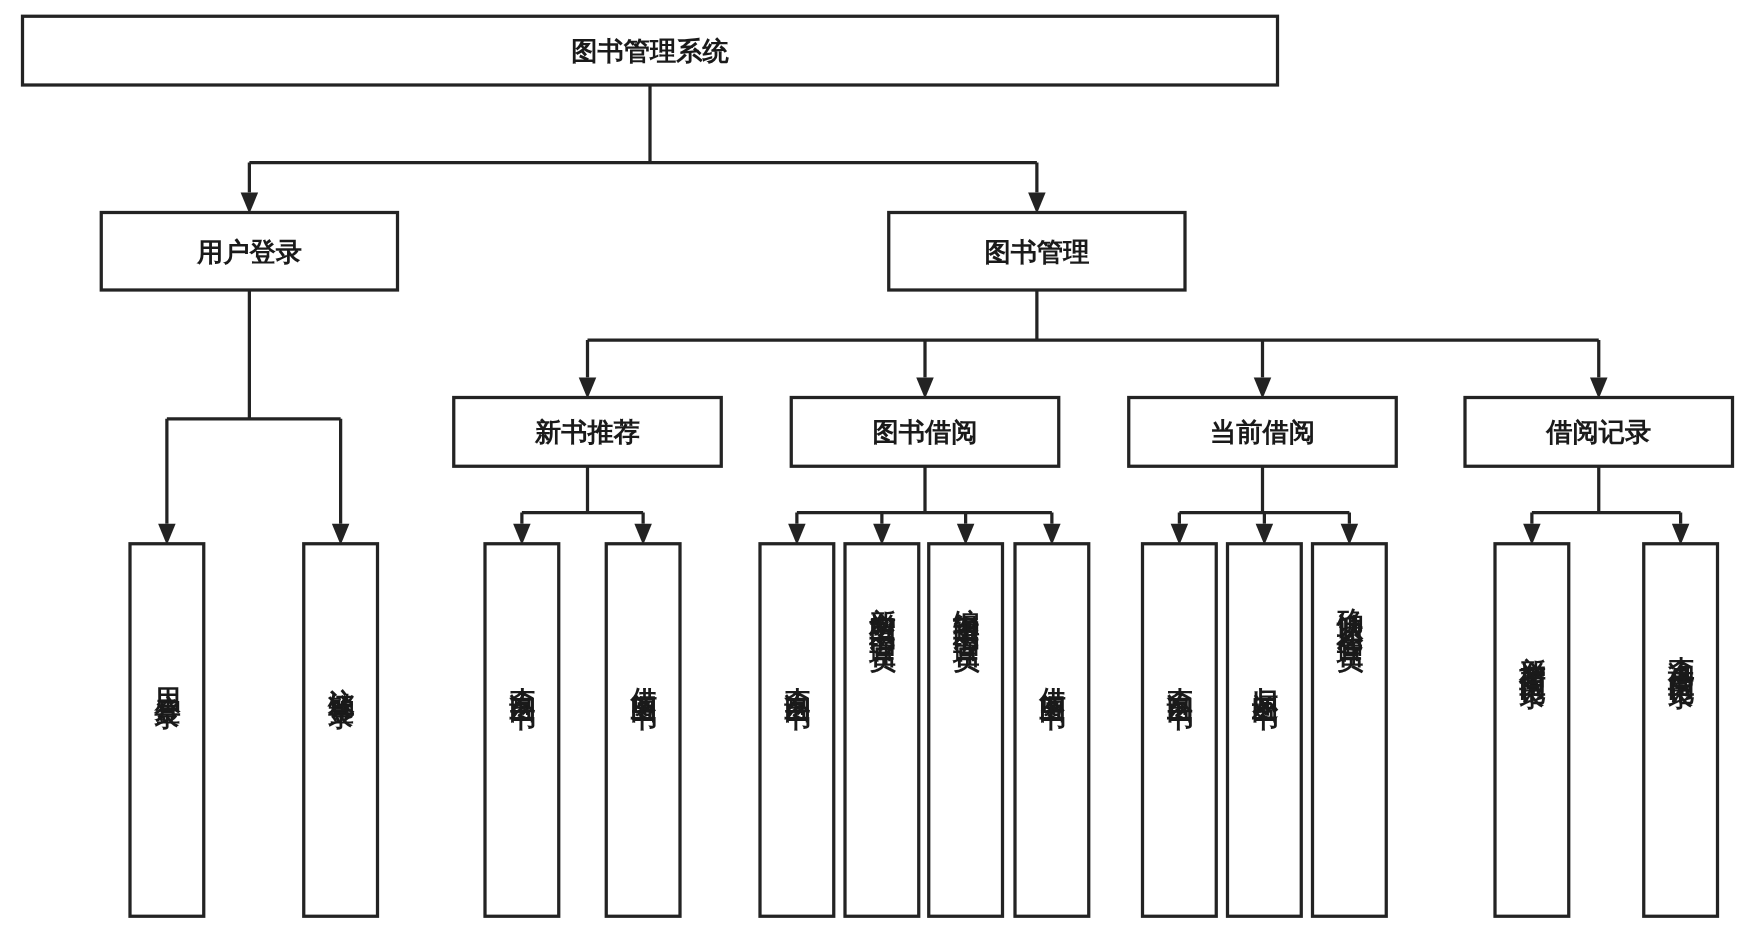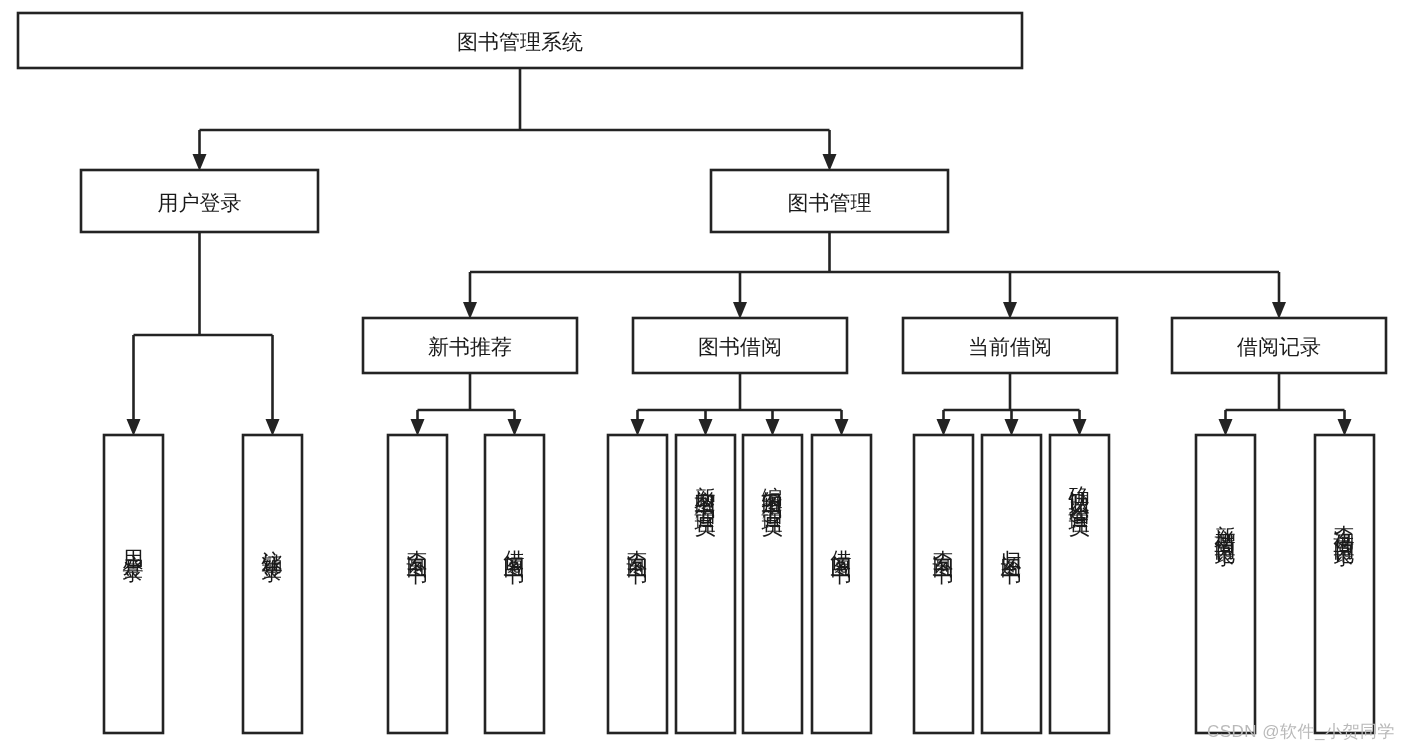--- a/index.html
+++ b/index.html
@@ -12,20 +12,21 @@
     height: 747px;
     font-family: "Liberation Sans", "DejaVu Sans", sans-serif;
     overflow: hidden;
     position: relative;
   }
   #chart-root {
     position: absolute;
     left: 0; top: 0;
     width: 1405px;
     height: 747px;
+    font-weight: bold;
   }
   svg { display: block; }
   .node-box {
     fill: #ffffff;
     stroke: #232323;
     stroke-width: 2.6;
   }
   .connector {
     stroke: #232323;
     stroke-width: 2.6;
@@ -198,14 +199,13 @@
         <div class="vert-text" style="margin-top: 28.25px;">确认归还（管理员）</div>
       </div>
       <div class="vert-wrap" style="left: 1196px; top: 441px; width: 59px; height: 286px;">
         <div class="vert-text" style="margin-top: 66.5px;">新增借阅记录</div>
       </div>
       <div class="vert-wrap" style="left: 1315px; top: 441px; width: 59px; height: 286px;">
         <div class="vert-text" style="margin-top: 66.5px;">查询借阅记录</div>
       </div>
     </div>
 
-  <div class="watermark">CSDN @软件_小贺同学</div>
 </div>
 
 </body></html>

